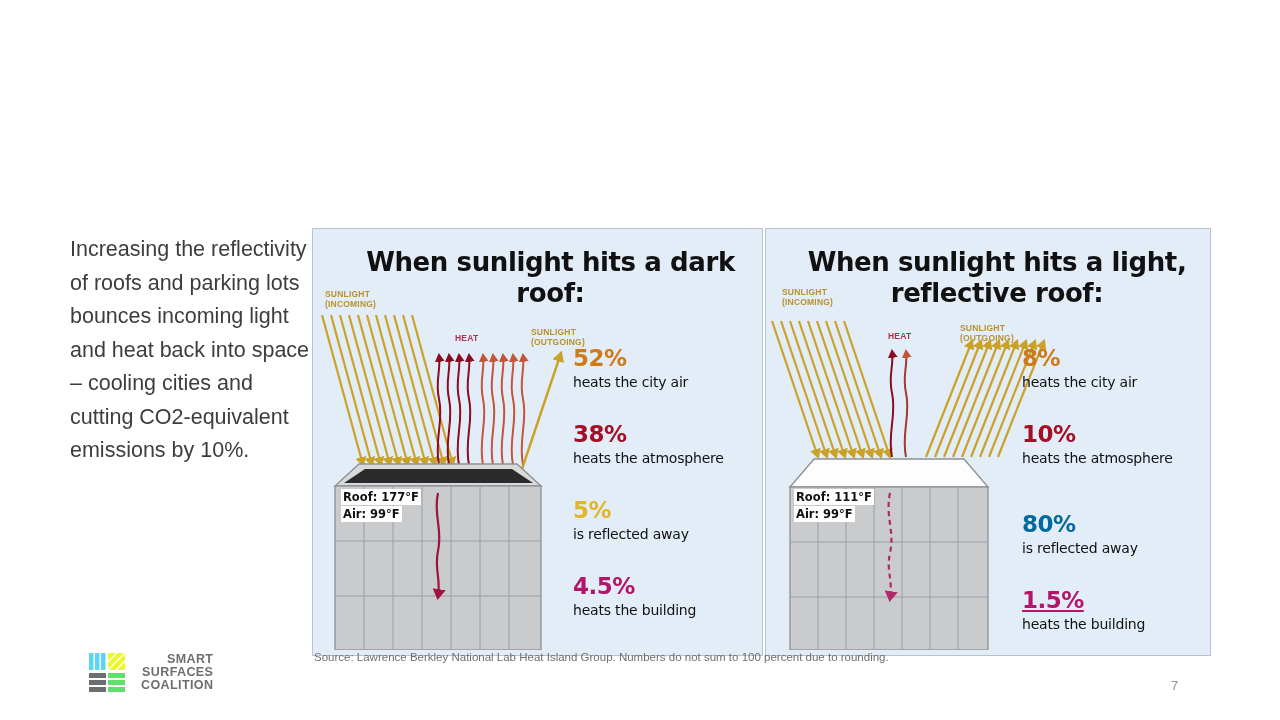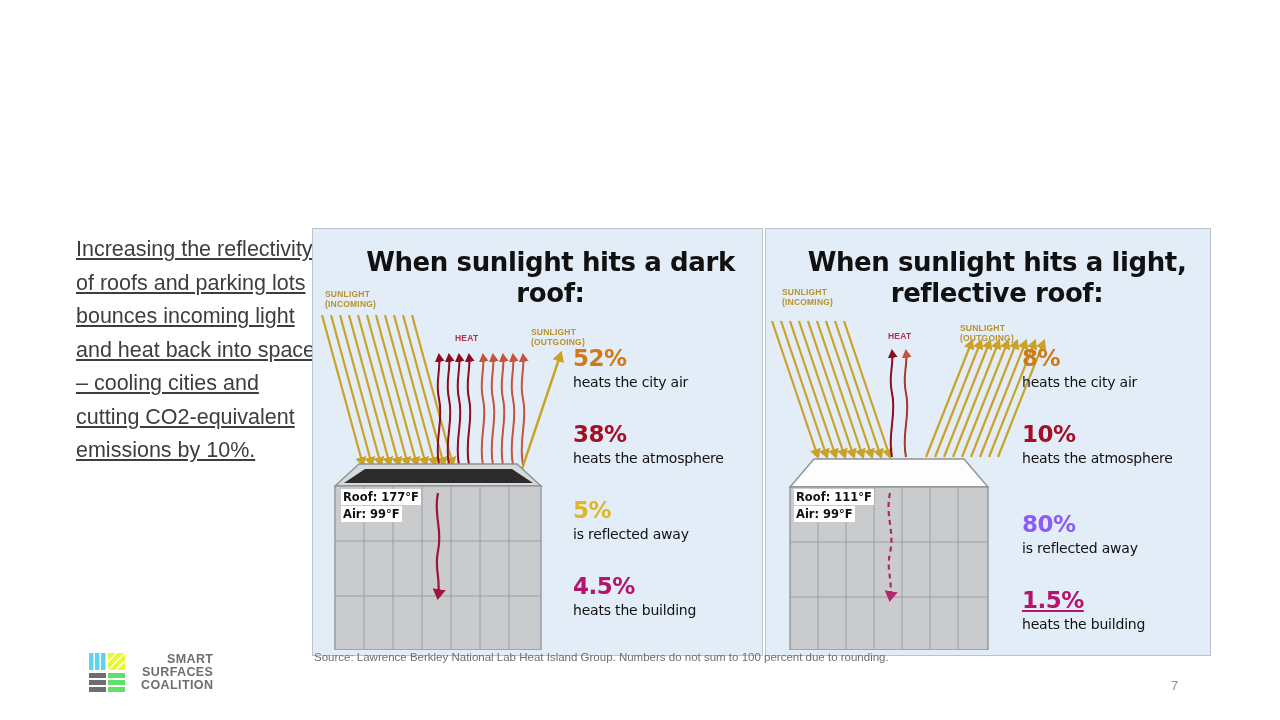--- a/index.html
+++ b/index.html
@@ -13,22 +13,22 @@
   
   .title{
     position:absolute;left:68px;top:54px;width:1150px;
     font-size:35.5px;line-height:43px;font-weight:bold;color:#474747;
     letter-spacing:-0.3px;
   }
   .title span{display:block;}
 
   
   .lead{
-    position:absolute;left:76px;top:233px;width:245px;
-    font-size:21.5px;line-height:33.5px;color:#3d3d3d;text-decoration:underline;
+    position:absolute;left:70px;top:233px;width:245px;
+    font-size:21.5px;line-height:33.5px;color:#3d3d3d;
   }
 
   
   .figure{
     position:absolute;left:312px;top:228px;width:899px;height:421px;
     background:#ffffff;
   }
   .panel{
     position:absolute;top:0;height:428px;
     background:#e3edf8;
@@ -311,21 +311,21 @@
       <div class="stats" style="left:256px;top:116px;width:190px;">
         <div class="stat" style="margin-bottom:28px;">
           <div class="num" style="color:#cf7a16;">8%</div>
           <div class="desc">heats the city air</div>
         </div>
         <div class="stat" style="margin-bottom:28px;">
           <div class="num" style="color:#a50f26;">10%</div>
           <div class="desc">heats the atmosphere</div>
         </div>
         <div class="stat" style="margin-bottom:28px;">
-          <div class="num" style="color:#8b5cf6;margin-top:42px;">80%</div>
+          <div class="num" style="color:#0369a1;margin-top:42px;">80%</div>
           <div class="desc">is reflected away</div>
         </div>
         <div class="stat">
           <div class="num" style="color:#b3156a;text-decoration:underline;">1.5%</div>
           <div class="desc">heats the building</div>
         </div>
       </div>
     </div>
   </div>
 

